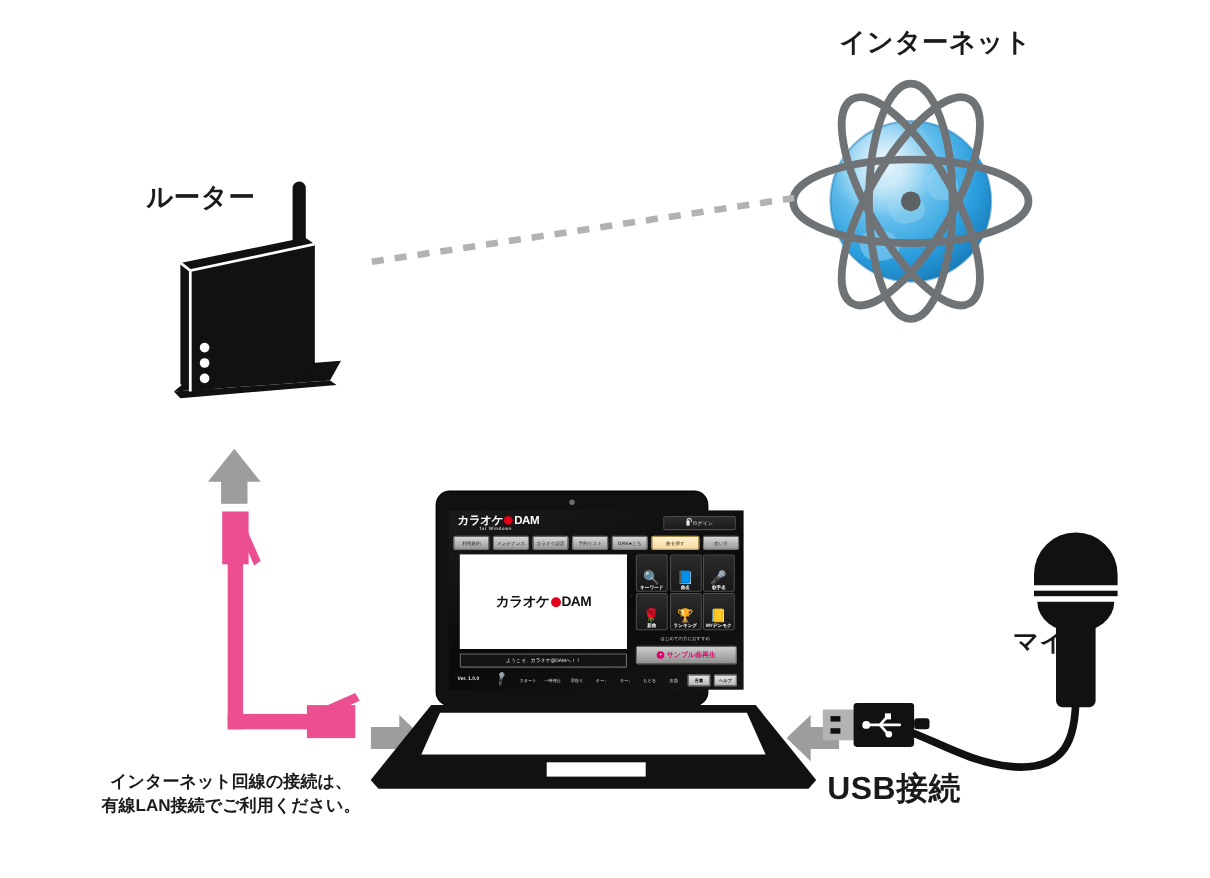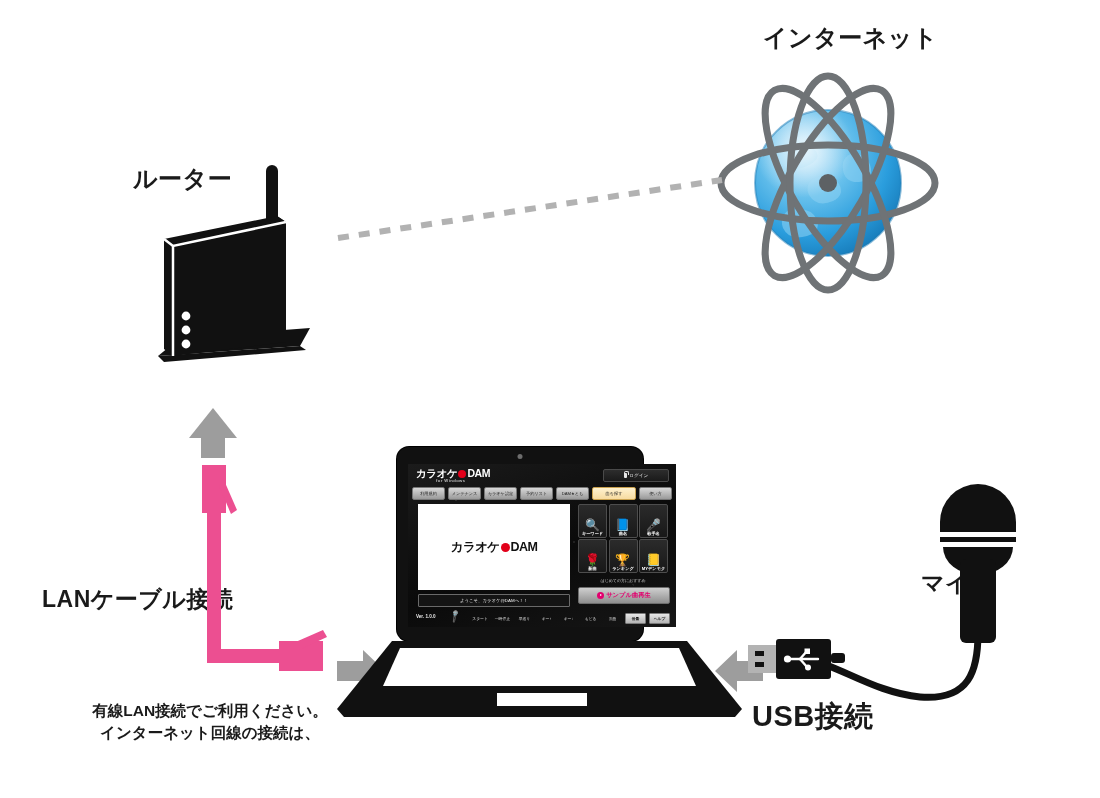--- a/index.html
+++ b/index.html
@@ -425,29 +425,28 @@
 </style>
 </head>
 <body>
 
 <div id="stage">
 
   <div class="lbl" id="label-internet">インターネット</div>
 
   <div class="lbl" id="label-router">ルーター</div>
 
-  <div class="lbl" id="label-lan">LANケーブル接続</div>
 
   <div class="lbl" id="label-usb">USB接続</div>
 
   <div class="lbl" id="label-mic">マイク</div>
 
   <div id="note">
+    <div>インターネット回線の接続は、</div>
     <div>有線LAN接続でご利用ください。</div>
-    <div>インターネット回線の接続は、</div>
   </div>
 
   <div id="globe-wrap">
     <svg viewBox="0 0 250 250" width="250" height="250">
       <defs>
         <radialGradient id="sphereGrad" cx="36%" cy="30%" r="78%">
           <stop offset="0%" stop-color="#bfe6fa"></stop>
           <stop offset="38%" stop-color="#67c0ec"></stop>
           <stop offset="72%" stop-color="#2a9ddd"></stop>
           <stop offset="100%" stop-color="#1577b5"></stop>

